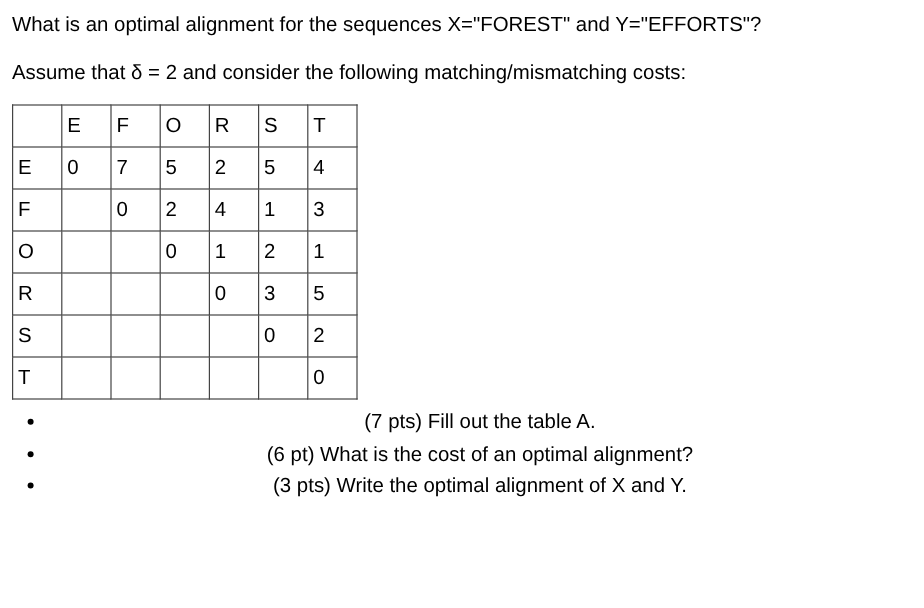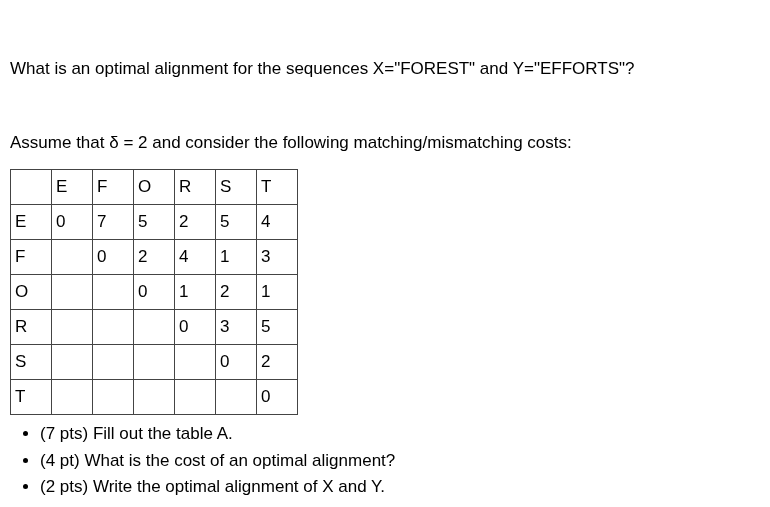--- a/index.html
+++ b/index.html
@@ -7,21 +7,20 @@
     font-size: 17px;
     color: #000;
     margin: 0;
     padding: 8px 10px;
     width: 770px;
     box-sizing: border-box;
     line-height: 1.5;
   }
   .question-line {
     margin-bottom: 14px;
-    margin-top: 48px;
   }
   table {
     border-collapse: collapse;
     margin-bottom: 6px;
   }
   td {
     border: 1px solid #444;
     width: 32px;
     height: 30px;
     padding: 2px 4px;
@@ -31,20 +30,21 @@
   }
   td.num {
     text-align: left;
   }
   ul {
     margin: 0;
     padding-left: 30px;
   }
   li {
     margin: 1px 0;
+    text-align: center;
   }
 </style>
 </head>
 <body>
 
 <div class="question-line">What is an optimal alignment for the sequences X="FOREST" and Y="EFFORTS"?</div>
 <div class="question-line">Assume that δ = 2 and consider the following matching/mismatching costs:</div>
 
 <table>
   <tbody>
@@ -109,15 +109,15 @@
     <td class="num"></td>
     <td class="num"></td>
     <td class="num"></td>
     <td class="num">0</td>
   </tr>
 </tbody>
   </table>
 
 <ul>
   <li>(7 pts) Fill out the table A.</li>
-  <li>(4 pt) What is the cost of an optimal alignment?</li>
-  <li>(2 pts) Write the optimal alignment of X and Y.</li>
+  <li>(6 pt) What is the cost of an optimal alignment?</li>
+  <li>(3 pts) Write the optimal alignment of X and Y.</li>
 </ul>
 
 </body></html>

